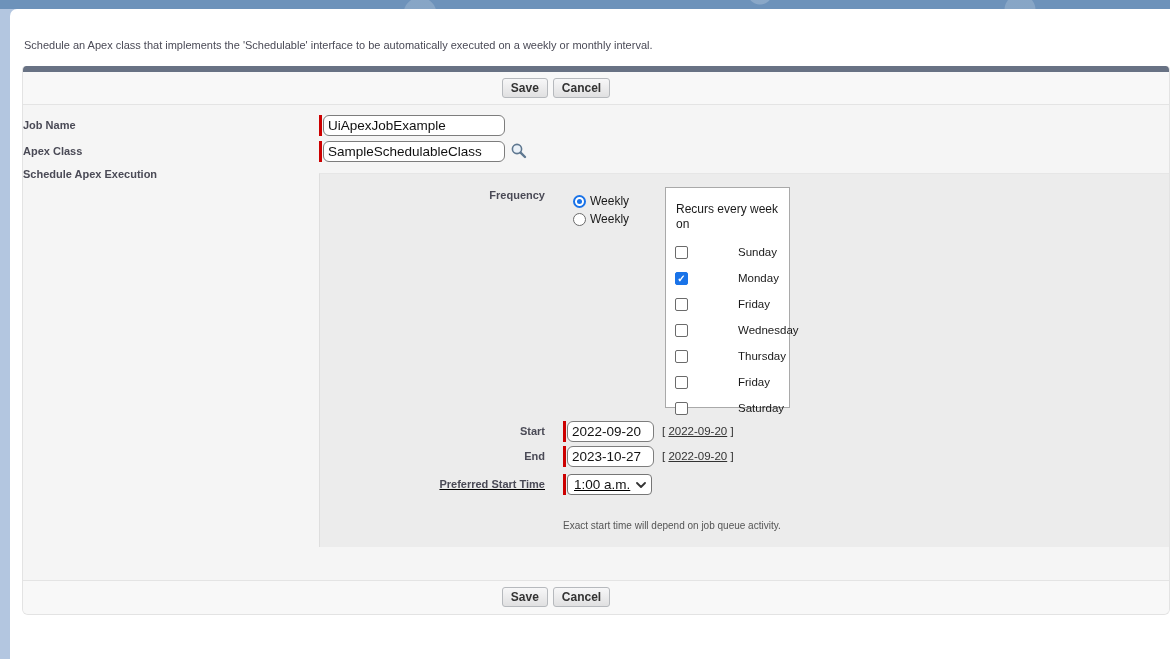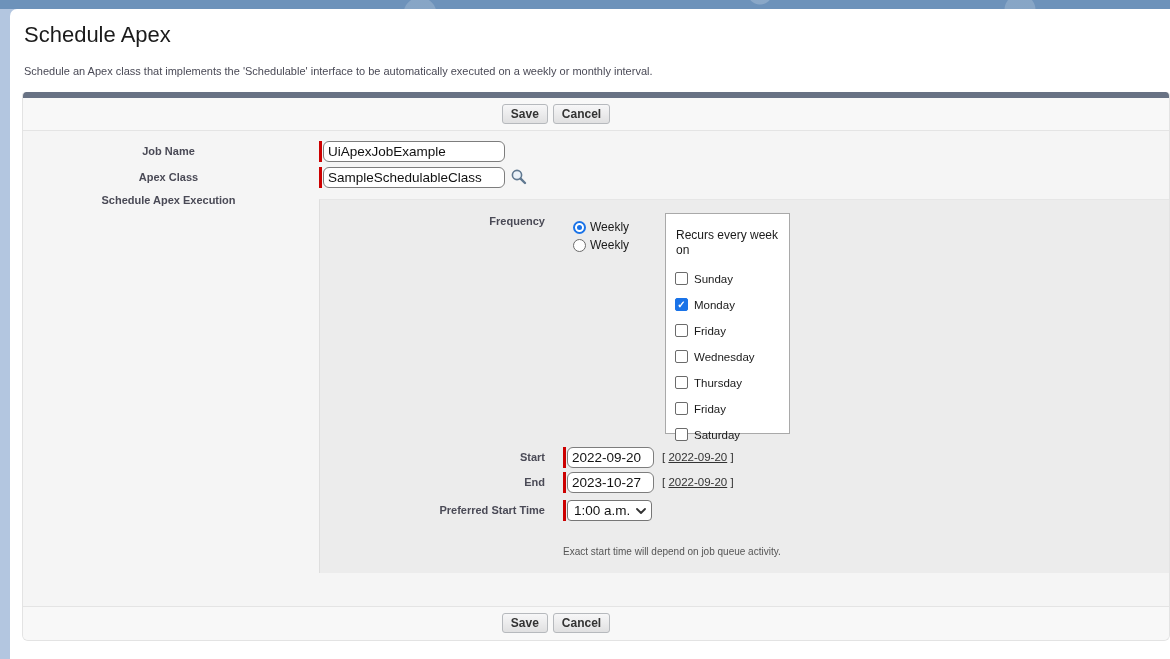--- a/index.html
+++ b/index.html
@@ -44,21 +44,21 @@
     font-family: "Liberation Sans", sans-serif;
     font-size: 12px; font-weight: bold; color: #333;
     background: linear-gradient(#f7f7f8, #e0e0e1);
     border: 1px solid #b6b9bd; border-radius: 3px;
     padding: 2px 8px 3px; height: 20px; cursor: pointer;
   }
   .form-body { background: #f5f5f5; padding: 10px 0 33px 0; }
 
   .row { display: flex; align-items: flex-start; }
   .label-col {
-    width: 291px; text-align: center; flex: none;
+    width: 291px; text-align: left; flex: none;
     font-size: 11px; font-weight: bold; color: #4a4a56; padding-top: 4px;
   }
   .field-col { margin-left: 5px; display: flex; align-items: flex-start; }
   .mb5 { margin-bottom: 5px; }
   .mt6 { margin-top: 6px; }
 
   .req-wrap { display: flex; }
   .req-bar { width: 3px; background: #c00; margin-right: 1px; flex: none; }
   input.text {
     height: 21px; border: 1px solid #7d7d7d; border-radius: 6px;
@@ -90,32 +90,32 @@
   }
   .radio.selected { border: 2px solid #1a73e8; }
   .radio.selected::after { content: ""; width: 5px; height: 5px; border-radius: 50%; background: #1a73e8; }
   .radio-label { margin-left: 4px; font-size: 12px; color: #1a1a1a; }
 
   .week-panel {
     margin-left: 26px; width: 125px; height: 221px; flex: none;
     background: #fff; border: 1px solid #a9a9a9; padding: 10px 8px 10px 9px;
   }
   .week-header { font-size: 12px; color: #1a1a1a; margin: 4px 0 14px 1px; line-height: 15px; }
-  .day-row { display: flex; align-items: center; margin-bottom: 13px; height: 13px; cursor: pointer; }
+  .day-row { display: flex; margin-bottom: 13px; height: 13px; cursor: pointer; gap: 44px; }
   .checkbox {
     width: 13px; height: 13px; border: 1.5px solid #6b6b6b; border-radius: 2px;
     background: #fff; flex: none; display: flex; align-items: center; justify-content: center;
   }
   .checkbox.checked { background: #1a73e8; border-color: #1a73e8; }
   .checkbox.checked::after { content: "✓"; color: #fff; font-size: 10px; font-weight: bold; line-height: 10px; }
   .day-label { margin-left: 6px; font-size: 11.5px; color: #1a1a1a; }
 
   .mt13 { margin-top: 13px; }
   .mt4 { margin-top: 4px; }
-  .mt7 { margin-top: 7px; }
+  .mt7 { margin-top: 7px; text-decoration: underline; }
   .mt24 { margin-top: 24px; }
 
   .date-link { margin-left: 8px; padding-top: 4px; font-size: 11.5px; color: #333; white-space: nowrap; }
   .date-link a { color: #333; text-decoration: underline; cursor: pointer; }
 
   .select {
     width: 85px; height: 21px; background: #fff;
     border: 1px solid #767676; border-radius: 4px;
     display: flex; align-items: center; padding: 0 5px 0 6px;
     font-size: 13.5px; color: #111; cursor: pointer;
@@ -125,21 +125,20 @@
   .note { font-size: 10px; color: #555; line-height: 14px; }
 </style>
 </head>
 <body>
 
 <div class="top-band"></div>
 
 <div class="content-panel">
 
   <div class="page-header">
-    <h1 class="page-title">Schedule Apex</h1>
     <div class="page-desc">Schedule an Apex class that implements the 'Schedulable' interface to be automatically executed on a weekly or monthly interval.</div>
   </div>
 
   <div class="form-panel">
     <div class="header-bar"></div>
 
     <div class="btn-row">
       <button class="btn">Save</button>
       <button class="btn">Cancel</button>
     </div>

